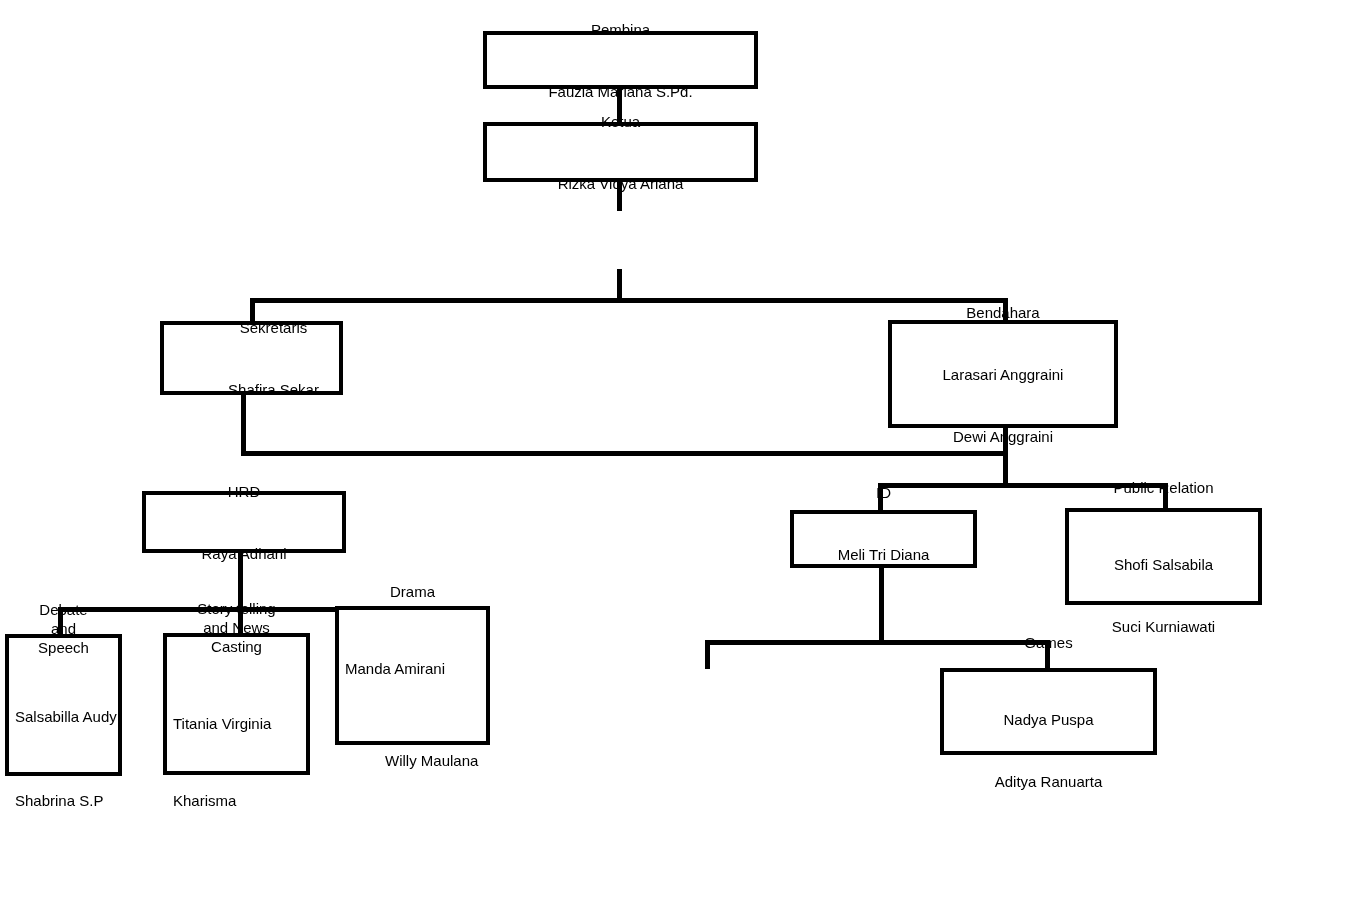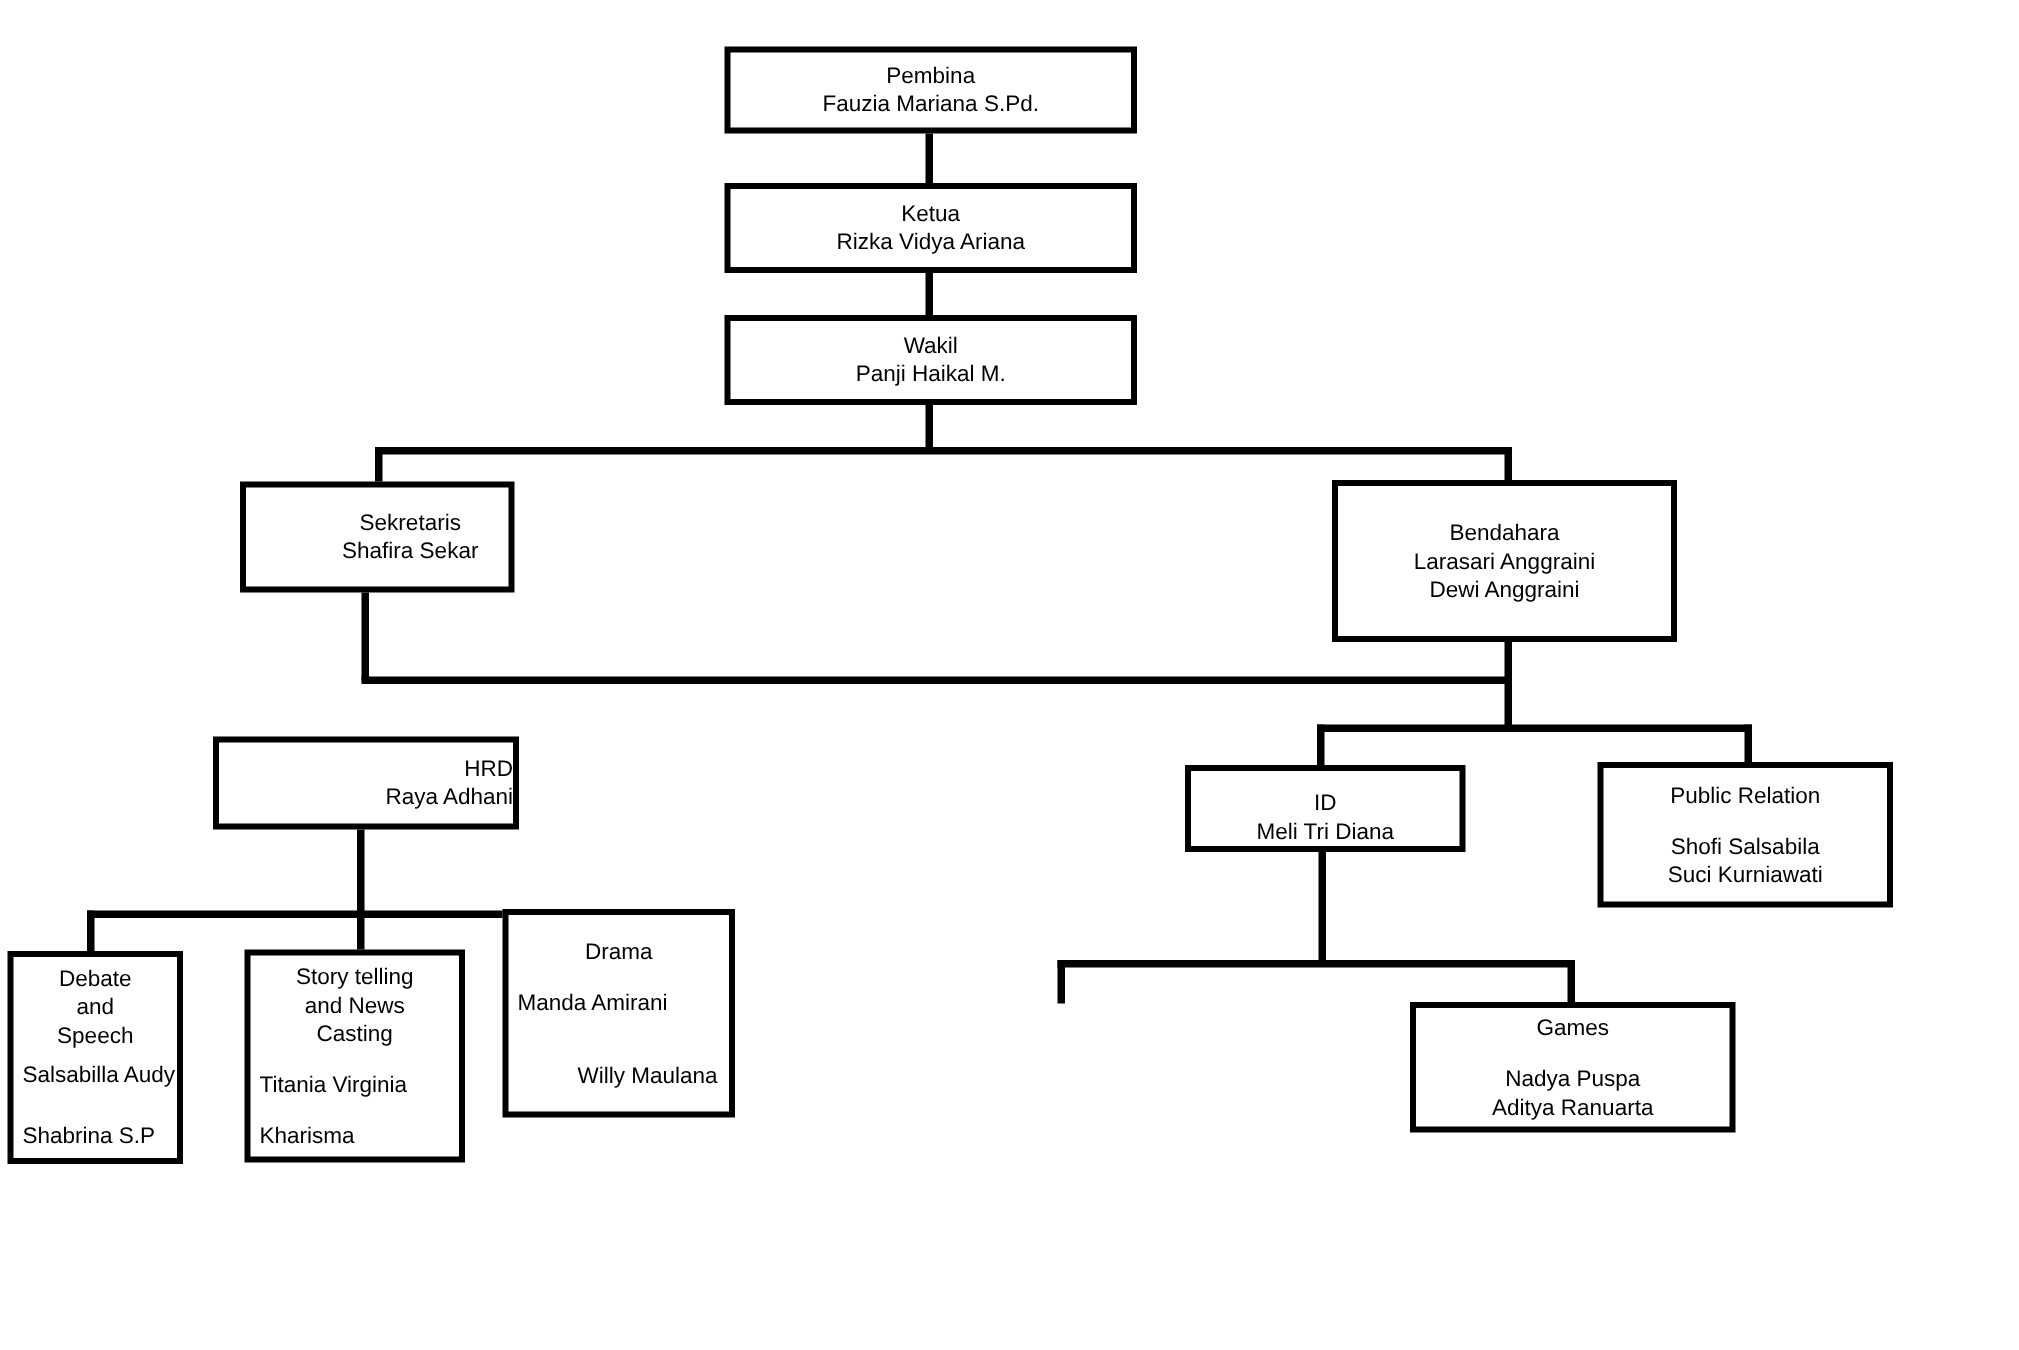--- a/index.html
+++ b/index.html
@@ -27,20 +27,21 @@
   .node {
     position: absolute;
     box-sizing: border-box;
     border: 4px solid #000000;
     background: #ffffff;
     display: flex;
     flex-direction: column;
     justify-content: center;
     font-size: 15px;
     line-height: 19px;
+    gap: 43px;
   }
   .node-title, .node-member {
     text-align: center;
     white-space: pre-line;
   }
   .node.left-names .node-member {
     text-align: left;
     padding-left: 6px;
   }
   .node.left-names .node-title { padding: 0 20px; }
@@ -48,21 +49,21 @@
   .gap-md { margin-top: 15px; }
   .gap-lg { margin-top: 22px; }
   .gap-xl { margin-top: 30px; margin-left: 40px; }
 
   
   .node--pembina    { left: 483px;  top: 31px;  width: 275px; height: 58px; }
   .node--ketua      { left: 483px;  top: 122px; width: 275px; height: 60px; }
   .node--wakil      { left: 483px;  top: 210px; width: 275px; height: 60px; }
   .node--sekretaris { left: 160px;  top: 321px; width: 183px; height: 74px; padding-left: 44px; }
   .node--bendahara  { left: 888px;  top: 320px; width: 230px; height: 108px; }
-  .node--hrd        { left: 142px;  top: 491px; width: 204px; height: 62px; align-items: flex-end; }
+  .node--hrd        { left: 142px;  top: 491px; width: 204px; height: 62px; }
   .node--id         { left: 790px;  top: 510px; width: 187px; height: 58px; justify-content: flex-end; }
   .node--pr         { left: 1065px; top: 508px; width: 197px; height: 97px; }
   .node--debate     { left: 5px;    top: 634px; width: 117px; height: 142px; }
   .node--story      { left: 163px;  top: 633px; width: 147px; height: 142px; }
   .node--drama      { left: 335px;  top: 606px; width: 155px; height: 139px; }
   .node--creation   { left: 602px;  top: 668px; width: 211px; height: 87px; }
   .node--games      { left: 940px;  top: 668px; width: 217px; height: 87px; }
 </style>
 </head>
 <body>
@@ -94,24 +95,20 @@
   <div class="node node--pembina">
     <div class="node-title">Pembina</div>
     <div class="node-member">Fauzia Mariana S.Pd.</div>
   </div>
 
   <div class="node node--ketua">
     <div class="node-title">Ketua</div>
     <div class="node-member">Rizka Vidya Ariana</div>
   </div>
 
-  <div class="node node--wakil">
-    <div class="node-title">Wakil</div>
-    <div class="node-member">Panji Haikal M.</div>
-  </div>
 
   <div class="node node--sekretaris">
     <div class="node-title">Sekretaris</div>
     <div class="node-member">Shafira Sekar</div>
   </div>
 
   <div class="node node--bendahara">
     <div class="node-title">Bendahara</div>
     <div class="node-member">Larasari Anggraini</div>
     <div class="node-member">Dewi Anggraini</div>

